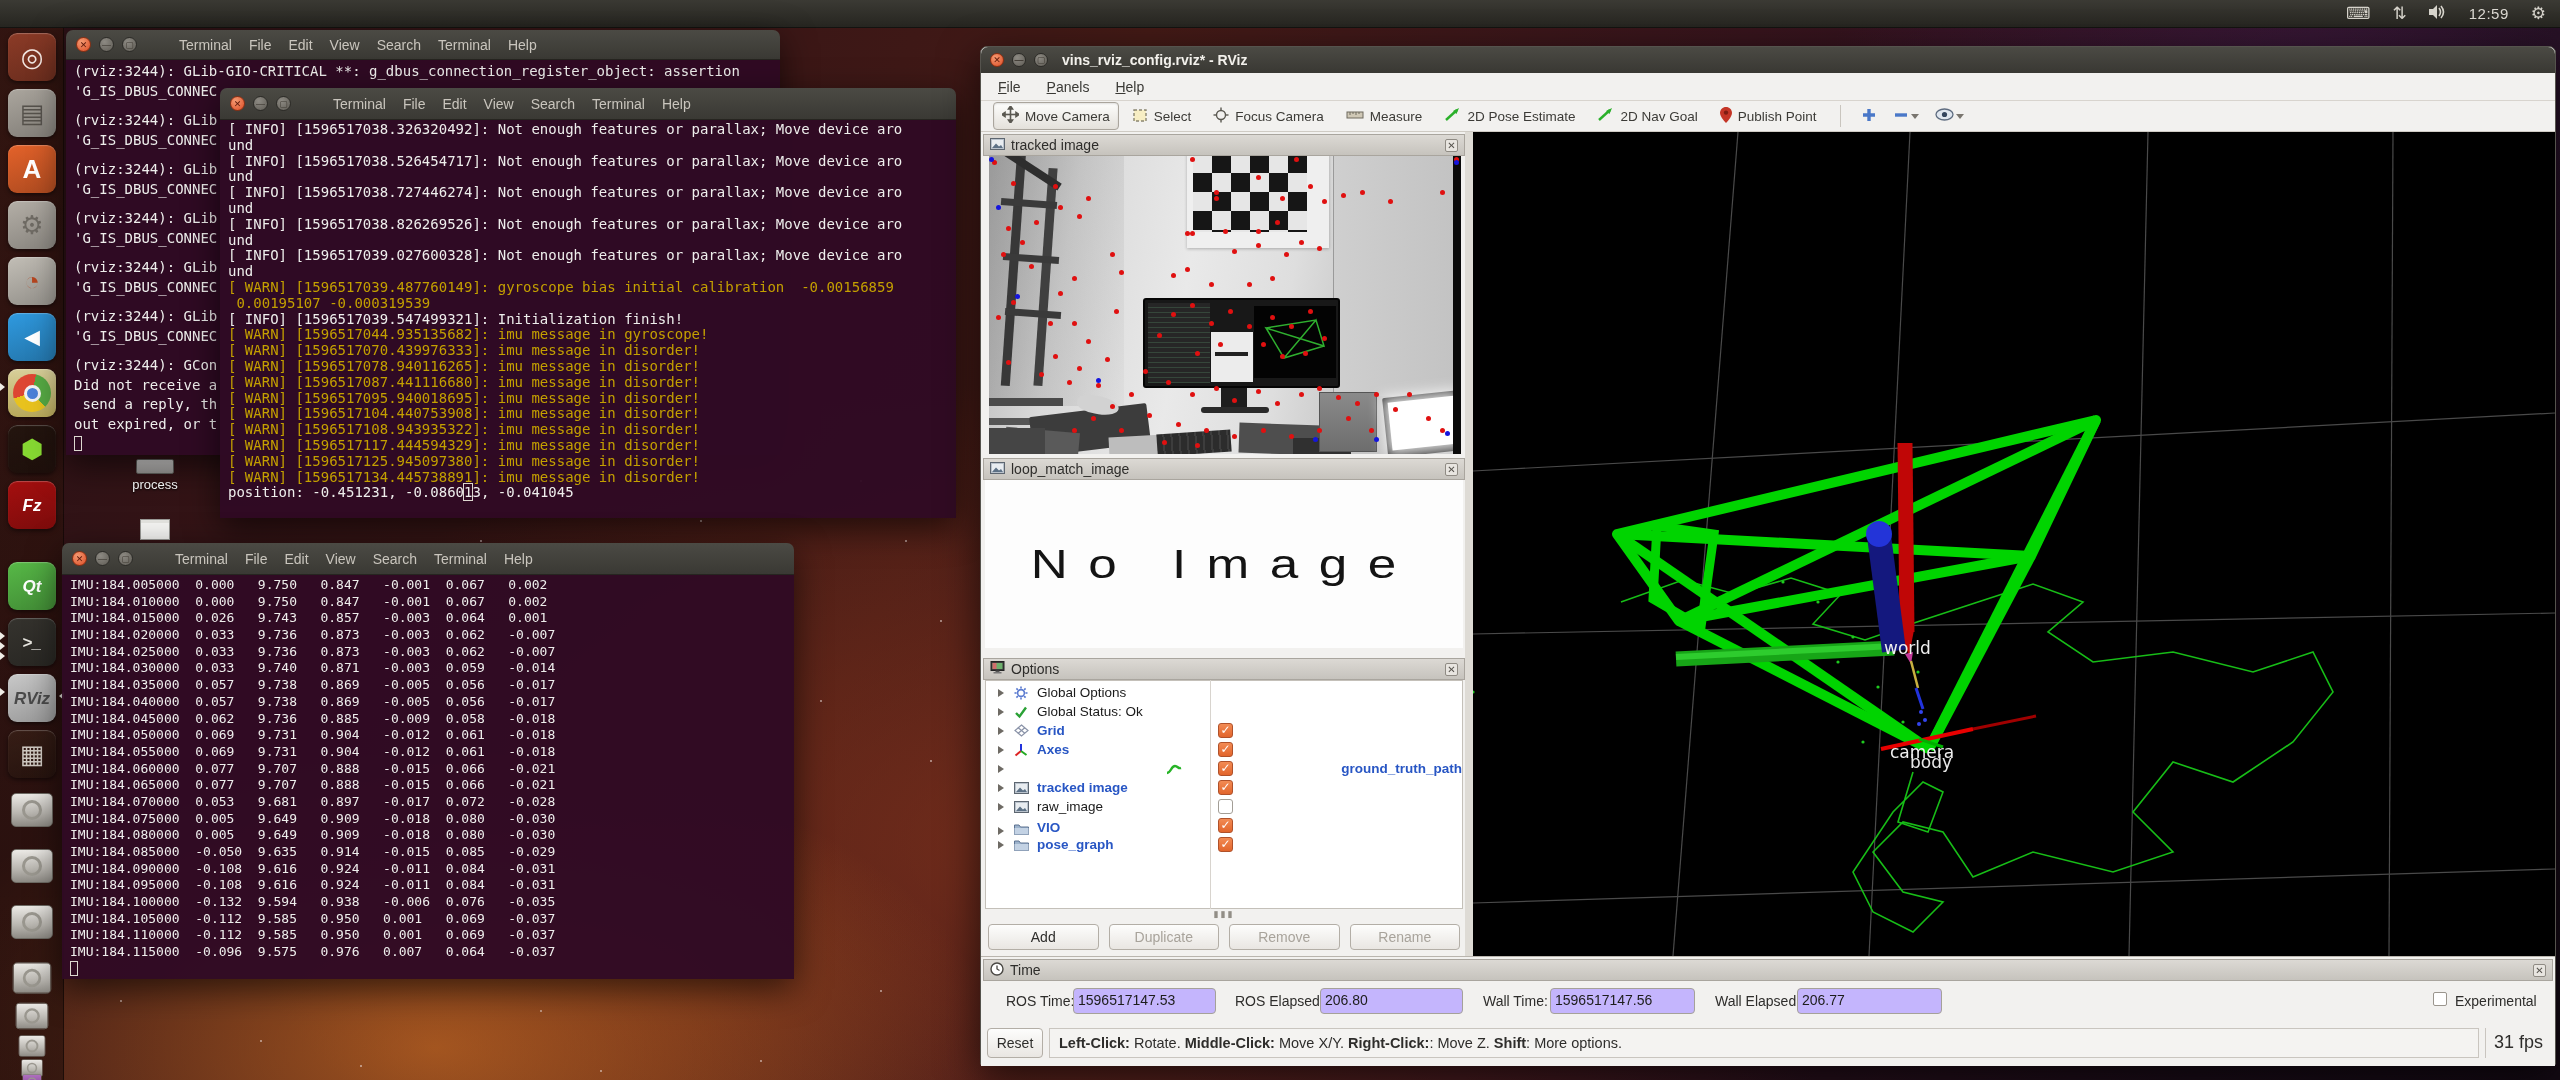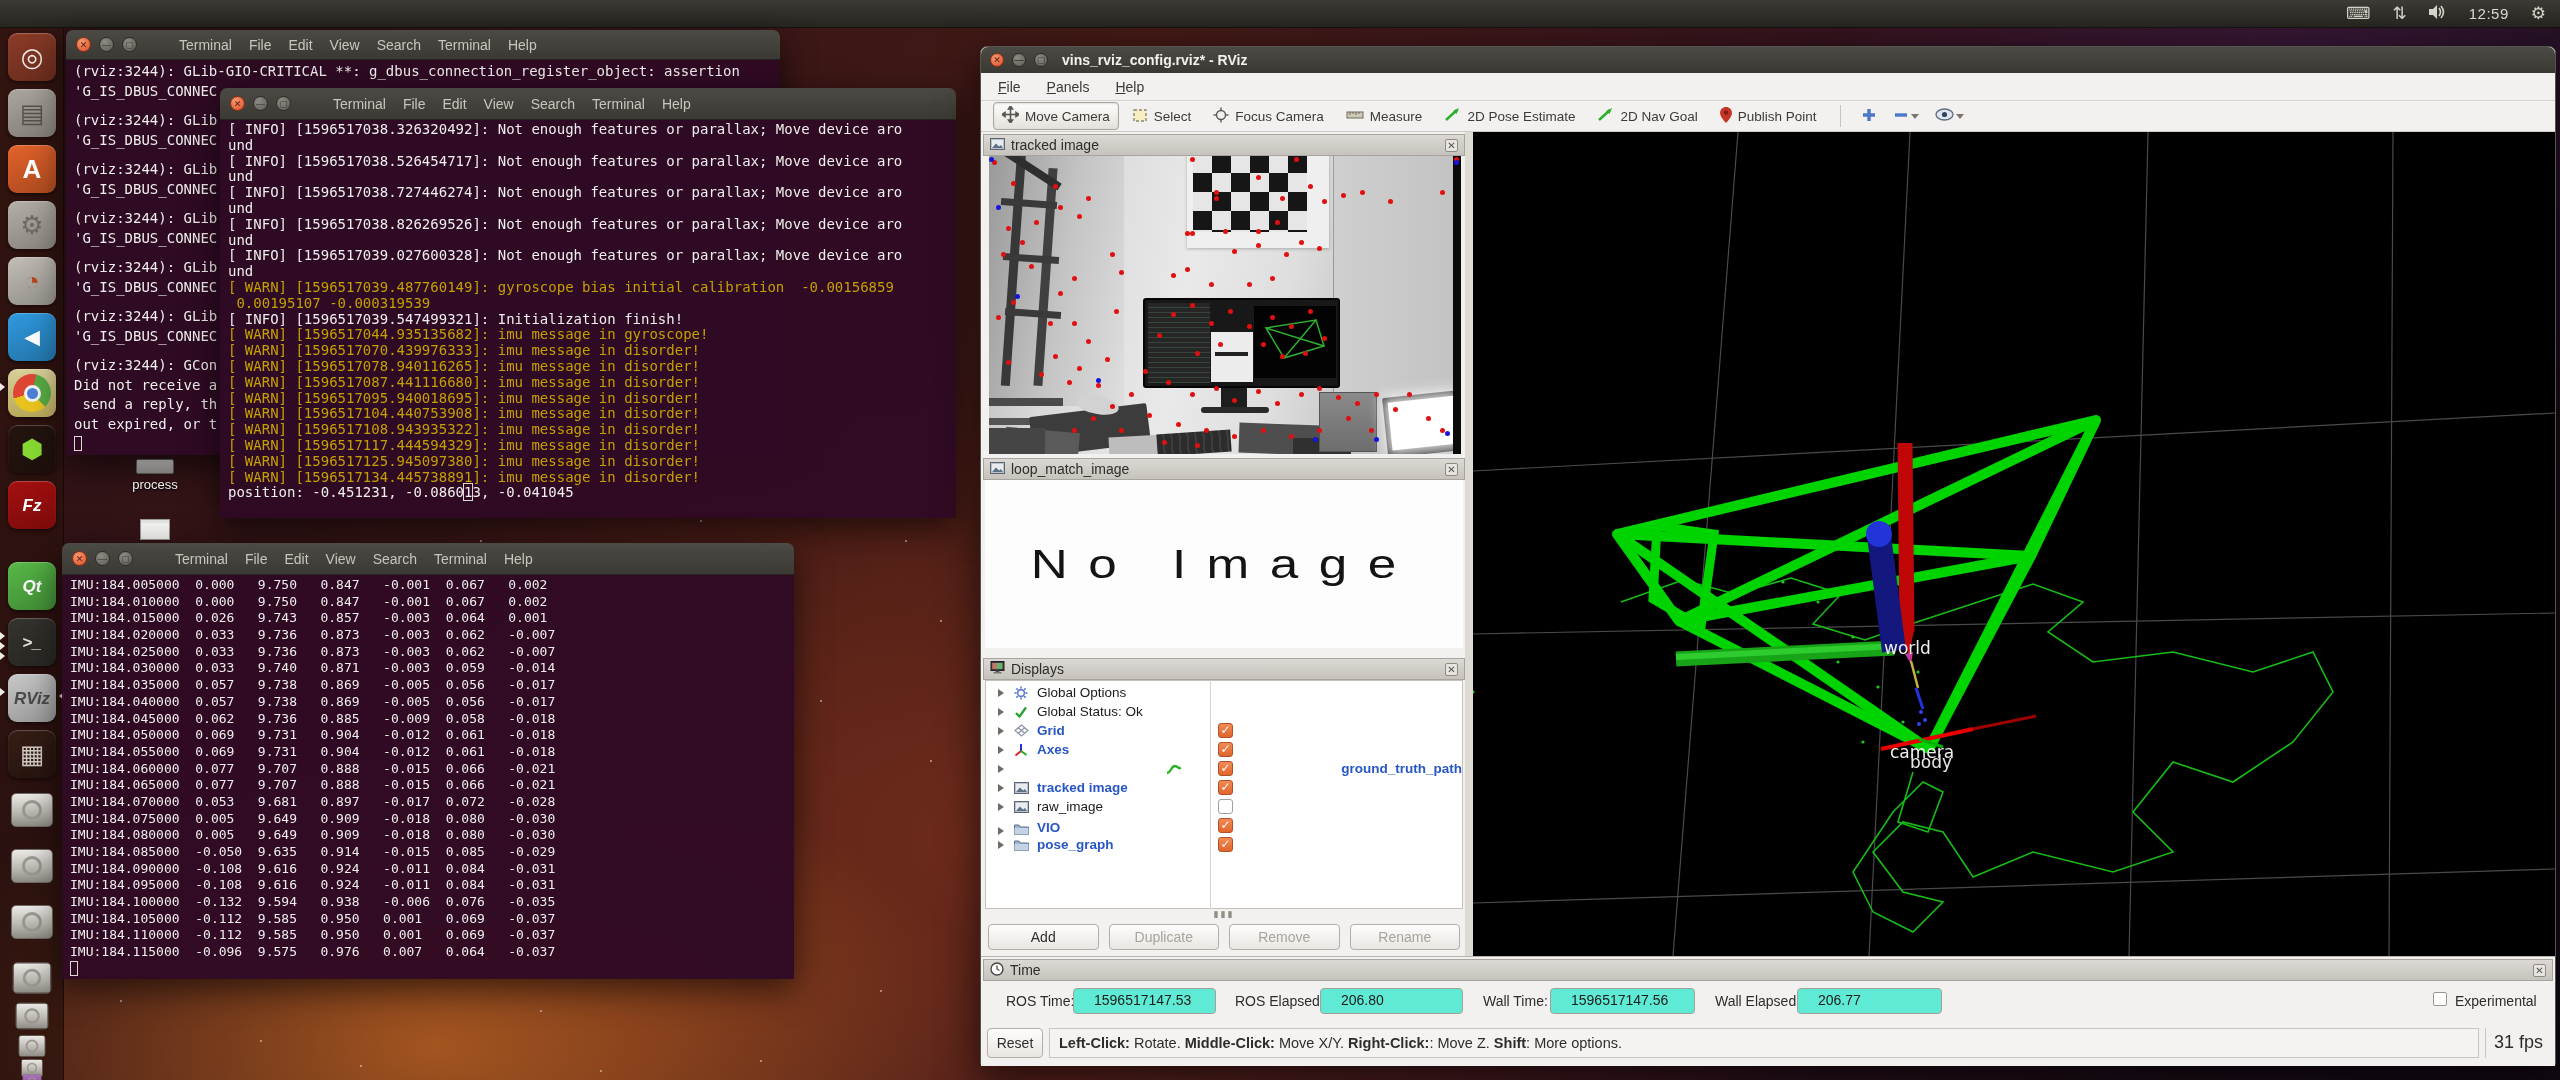--- a/index.html
+++ b/index.html
@@ -137,22 +137,22 @@
   .btn.dis { color:#a8a39b; }
 
   #splitcol { position:absolute; left:484px; top:85px; width:8px; height:824px; background:#dedbd5; }
   #view3d { position:absolute; left:492px; top:85px; width:1082px; height:824px; background:#000; }
 
   
   #rv-time { position:absolute; left:0; right:0; top:909px; height:63px; background:#f2f1ef; border-top:1px solid #b9b5ae; }
   #rv-time .phead { margin:2px 2px 0 2px; }
   .tfields { position:absolute; left:0; right:0; top:29px; height:30px; display:flex; align-items:center; font-size:14px; color:#2e2d2b; }
   .tfl { position:absolute;margin-left:12px; }
-  .tfv { position:absolute; height:26px; background:#5eead4; border:1px solid #a5a199; border-radius:4px;
-    font-size:14px; padding:3px 20px; color:#1d1d1b; }
+  .tfv { position:absolute; height:26px; background:#c4b5fd; border:1px solid #a5a199; border-radius:4px;
+    font-size:14px; padding:3px 4px; color:#1d1d1b; }
   #expchk { position:absolute; left:1452px; top:6px; width:14px; height:14px; background:#fff; border:1px solid #9a958d; border-radius:2px; }
   #explbl { position:absolute; left:1474px; }
 
   
   #rv-status { position:absolute; left:0; right:0; top:972px; height:47px; background:#f2f1ef; display:flex; align-items:center; }
   #resetbtn { position:absolute; left:6px; top:9px; width:56px; height:30px; line-height:28px; }
   #helpbox { position:absolute; left:68px; right:76px; top:9px; height:30px; border:1px solid #c9c5bf; background:#f4f3f1;
     font-size:14.5px; color:#2e2d2b; line-height:28px; padding-left:9px; white-space:nowrap; overflow:hidden; }
   #fpsbox { position:absolute; right:8px; top:9px; width:62px; height:30px; border-left:1px solid #c9c5bf;
     font-size:18px; color:#2e2d2b; line-height:28px; text-align:right; padding-right:4px; }
@@ -701,21 +701,21 @@
 
     <div class="panel" id="panel-displays" style="top:611px;height:298px;">
       <div class="phead">
         <span class="ic"><svg width="15" height="13" viewBox="0 0 15 13">
               <rect x="1" y="0.5" width="13" height="9" fill="#3a3a3a" stroke="#222"></rect>
               <rect x="2.5" y="2" width="10" height="6" fill="#6db06d"></rect>
               <rect x="2.5" y="2" width="4" height="6" fill="#d06d6d"></rect>
               <rect x="5.5" y="9.5" width="4" height="1.5" fill="#555"></rect>
               <rect x="3.5" y="11" width="8" height="1.5" fill="#777"></rect>
             </svg></span>
-        <span>Displays</span>
+        <span>Options</span>
         <span class="sp"></span>
         <span class="pclose">✕</span>
       </div>
       <div id="dtree">
           <div class="drow" style="top: 2px;">
             <span class="exp"></span>
             <span class="ic">
               <svg width="14" height="14" viewBox="0 0 14 14">
                 <circle cx="7" cy="7" r="3.4" fill="none" stroke="#5b7bd0" stroke-width="1.6"></circle>
                 <g stroke="#5b7bd0" stroke-width="1.6">

